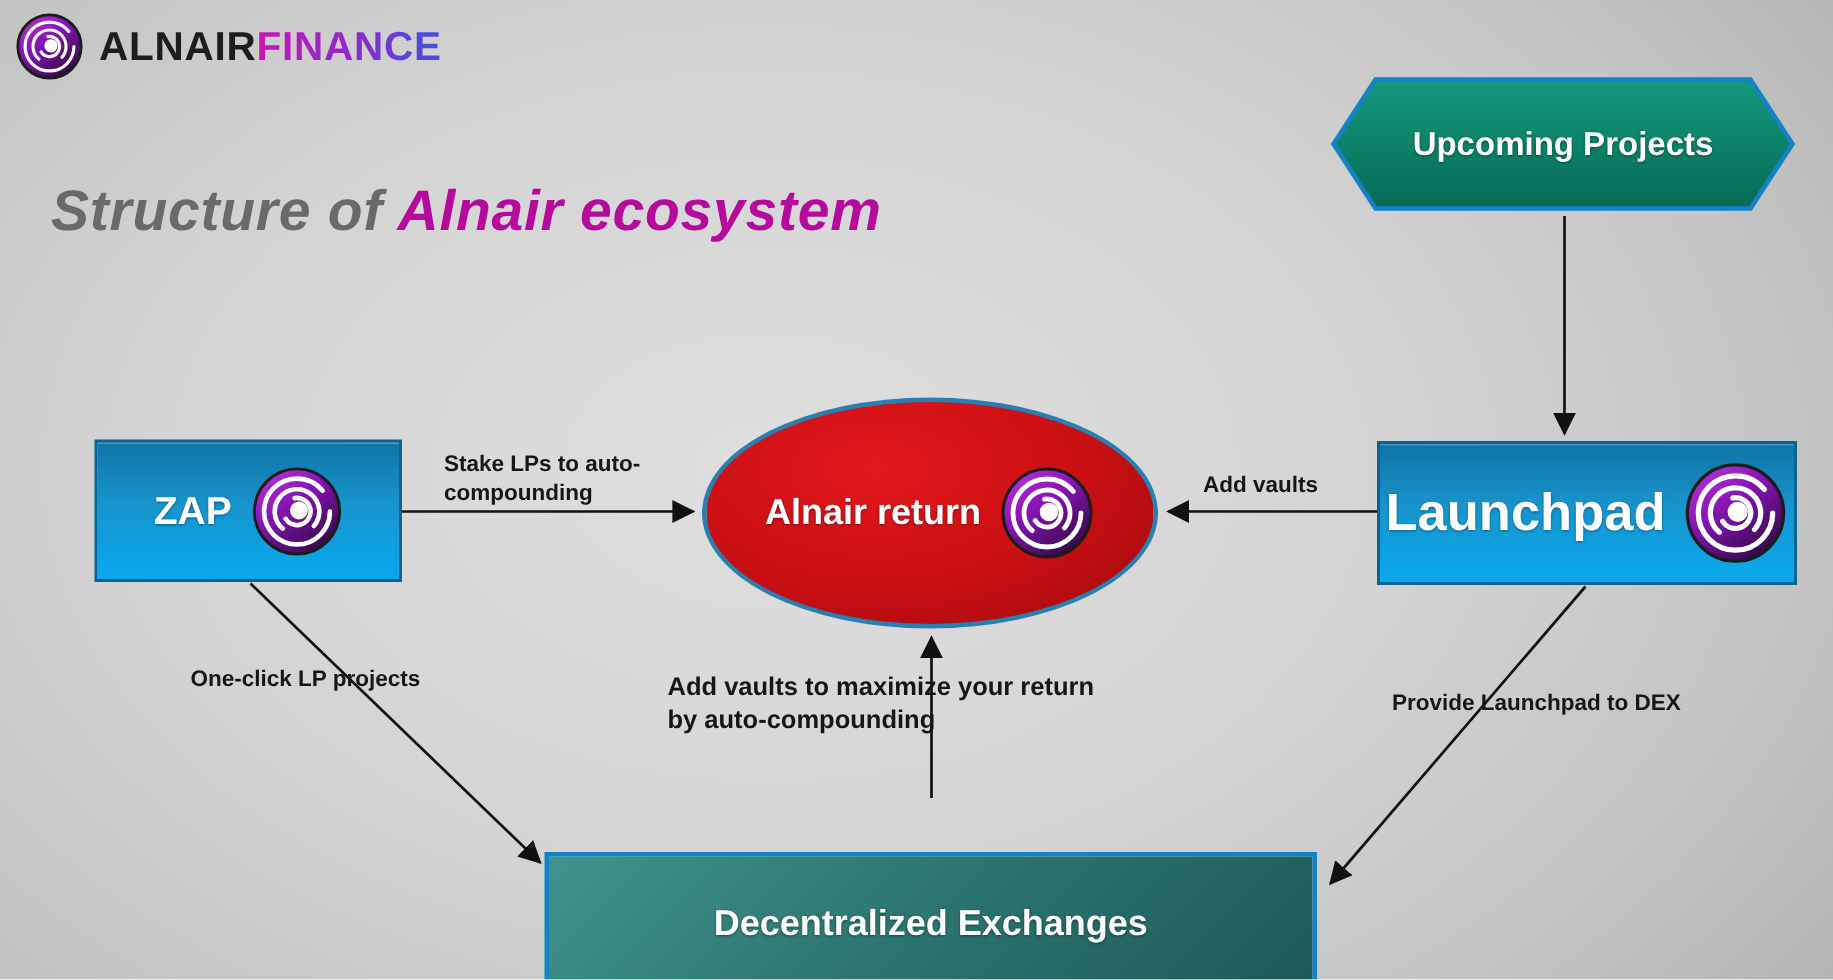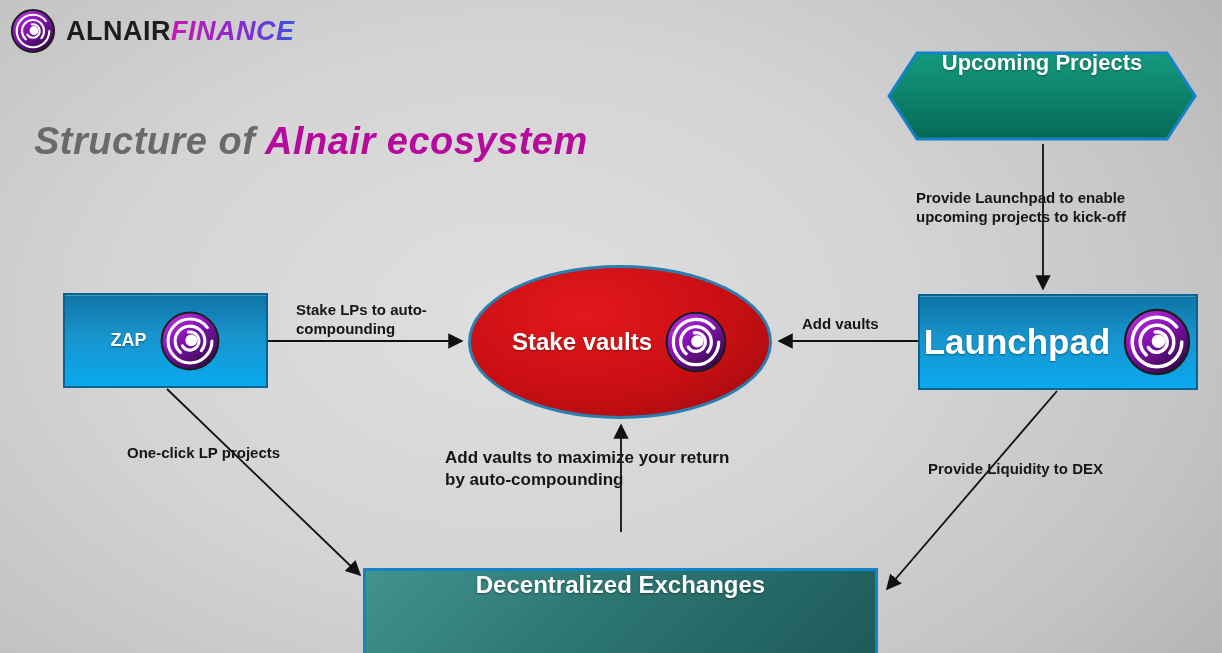--- a/index.html
+++ b/index.html
@@ -20,50 +20,49 @@
   .logo-wrap {
     position: absolute; left: 10px; top: 8px;
     display: flex; align-items: center; gap: 10px;
   }
   .logo-text { font-size: 27px; font-weight: bold; letter-spacing: 0.5px; display: flex; }
   .logo-alnair { color: #1d1d1f; }
   .logo-finance {
     background: linear-gradient(90deg, #c816b2 0%, #8a2ad0 55%, #3f51e0 100%);
     -webkit-background-clip: text; background-clip: text;
     color: transparent;
-    font-style: italic;
   }
 
   
   .title {
     position: absolute; left: 34px; top: 120px;
     font-size: 38px; font-weight: bold; font-style: italic;
     letter-spacing: 0.5px; white-space: nowrap;
   }
   .title-prefix { color: #6a6a6a; }
   .title-highlight { color: #b50a9c; text-align: right; }
 
   
   svg.arrows { position: absolute; left: 0; top: 0; width: 1222px; height: 653px; }
 
   
   .node {
     position: absolute;
-    display: flex; justify-content: center;
+    display: flex; align-items: center; justify-content: center;
     color: #fff; font-weight: bold;
     text-shadow: 0 1px 2px rgba(0,0,0,0.4);
   }
   .node .row { display: flex; align-items: center; gap: 12px; }
 
   .box-blue {
     background: linear-gradient(180deg, #0f74a6 0%, #1894cc 45%, #09a9ef 100%);
     border: 2px solid #0b638f;
     box-shadow: inset 0 1px 0 rgba(255,255,255,0.25);
   }
-  .node-zap      { left: 63px;  top: 293px; width: 205px; height: 95px; font-size: 18px; }
+  .node-zap      { left: 63px;  top: 293px; width: 205px; height: 95px; font-size: 26px; }
   .node-launchpad{ left: 918px; top: 294px; width: 280px; height: 96px; font-size: 35px; }
 
   .node-vaults {
     left: 468px; top: 265px; width: 304px; height: 154px;
     border-radius: 50%;
     background: radial-gradient(ellipse at 38% 30%, #e2181c 0%, #c90f13 55%, #9a0a0e 100%);
     border: 3px solid #2a7fb0;
     font-size: 24px;
   }
 
@@ -160,21 +159,21 @@
         <circle cx="24" cy="24" r="17" fill="none" stroke="#fff" stroke-width="2.4" stroke-dasharray="95 14" stroke-linecap="round"></circle>
         <circle cx="24" cy="24" r="11.5" fill="none" stroke="#fff" stroke-width="2.4" stroke-dasharray="54 20" stroke-linecap="round" transform="rotate(130 24 24)"></circle>
         <circle cx="24" cy="24" r="7" fill="none" stroke="#fff" stroke-width="2.4" stroke-dasharray="30 15" stroke-linecap="round" transform="rotate(260 24 24)"></circle>
         <circle cx="25" cy="23.5" r="4.6" fill="#fff"></circle>
       </svg>
     </div>
   </div>
 
   <div class="node node-vaults">
     <div class="row">
-      <span>Stake vaults</span>
+      <span>Alnair return</span>
       <svg class="spiral" width="64" height="64" viewBox="0 0 48 48">
         <circle cx="24" cy="24" r="22" fill="url(#spiralGrad)" stroke="#1c1c1c" stroke-width="1.5"></circle>
         <circle cx="24" cy="24" r="17" fill="none" stroke="#fff" stroke-width="2.4" stroke-dasharray="95 14" stroke-linecap="round"></circle>
         <circle cx="24" cy="24" r="11.5" fill="none" stroke="#fff" stroke-width="2.4" stroke-dasharray="54 20" stroke-linecap="round" transform="rotate(130 24 24)"></circle>
         <circle cx="24" cy="24" r="7" fill="none" stroke="#fff" stroke-width="2.4" stroke-dasharray="30 15" stroke-linecap="round" transform="rotate(260 24 24)"></circle>
         <circle cx="25" cy="23.5" r="4.6" fill="#fff"></circle>
       </svg>
     </div>
   </div>
 
@@ -188,20 +187,19 @@
         <circle cx="24" cy="24" r="7" fill="none" stroke="#fff" stroke-width="2.4" stroke-dasharray="30 15" stroke-linecap="round" transform="rotate(260 24 24)"></circle>
         <circle cx="25" cy="23.5" r="4.6" fill="#fff"></circle>
       </svg>
     </div>
   </div>
 
   <div class="node node-dex">
     <span>Decentralized Exchanges</span>
   </div>
 
-  <div class="edge-label lbl-provide-launchpad">Provide Launchpad to enable upcoming projects to kick-off</div>
   <div class="edge-label lbl-stake-lps">Stake LPs to auto-compounding</div>
   <div class="edge-label lbl-add-vaults">Add vaults</div>
   <div class="edge-label lbl-one-click">One-click LP projects</div>
   <div class="edge-label lbl-add-vaults-max">Add vaults to maximize your return by auto-compounding</div>
-  <div class="edge-label lbl-provide-liquidity">Provide Liquidity to DEX</div>
+  <div class="edge-label lbl-provide-liquidity">Provide Launchpad to DEX</div>
 
 </div>
 
 </body></html>

